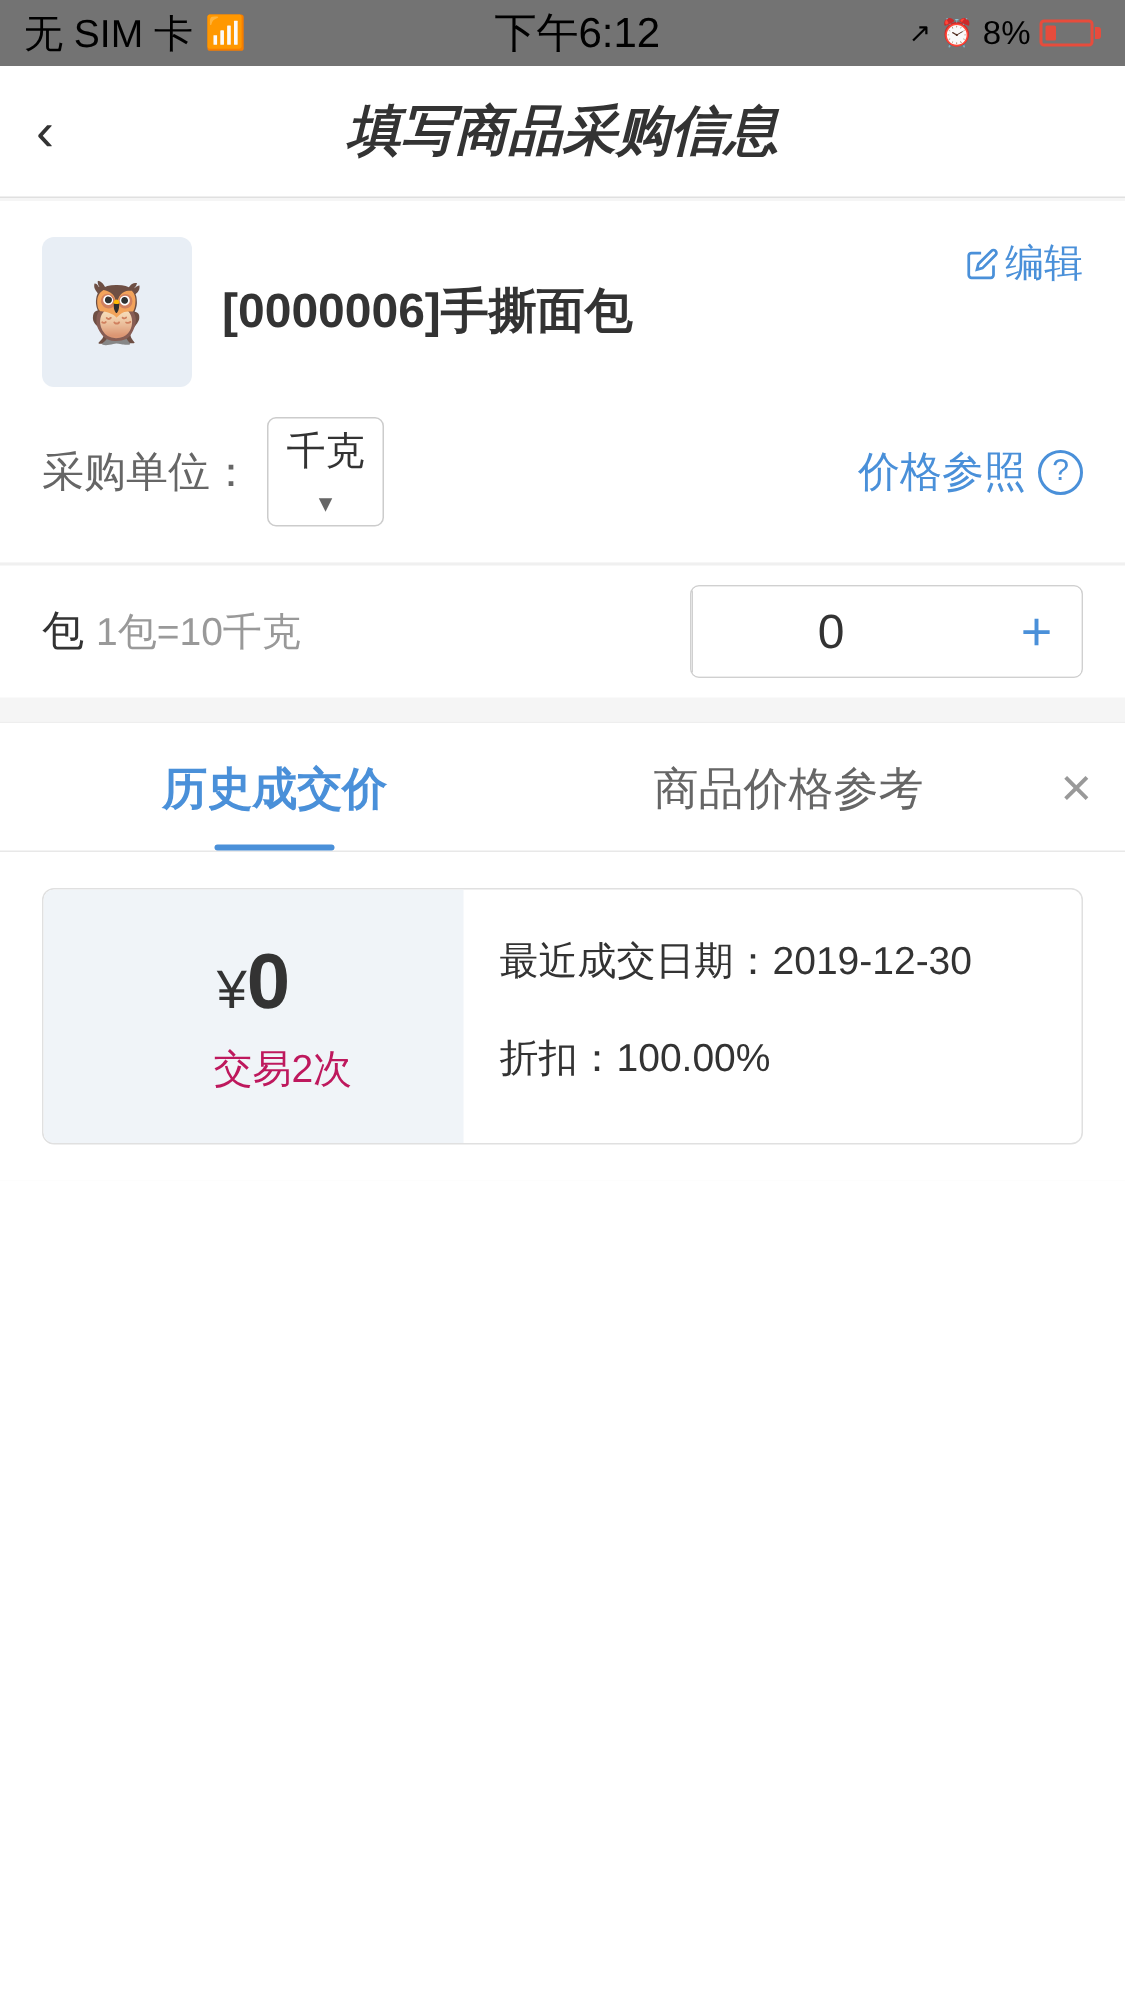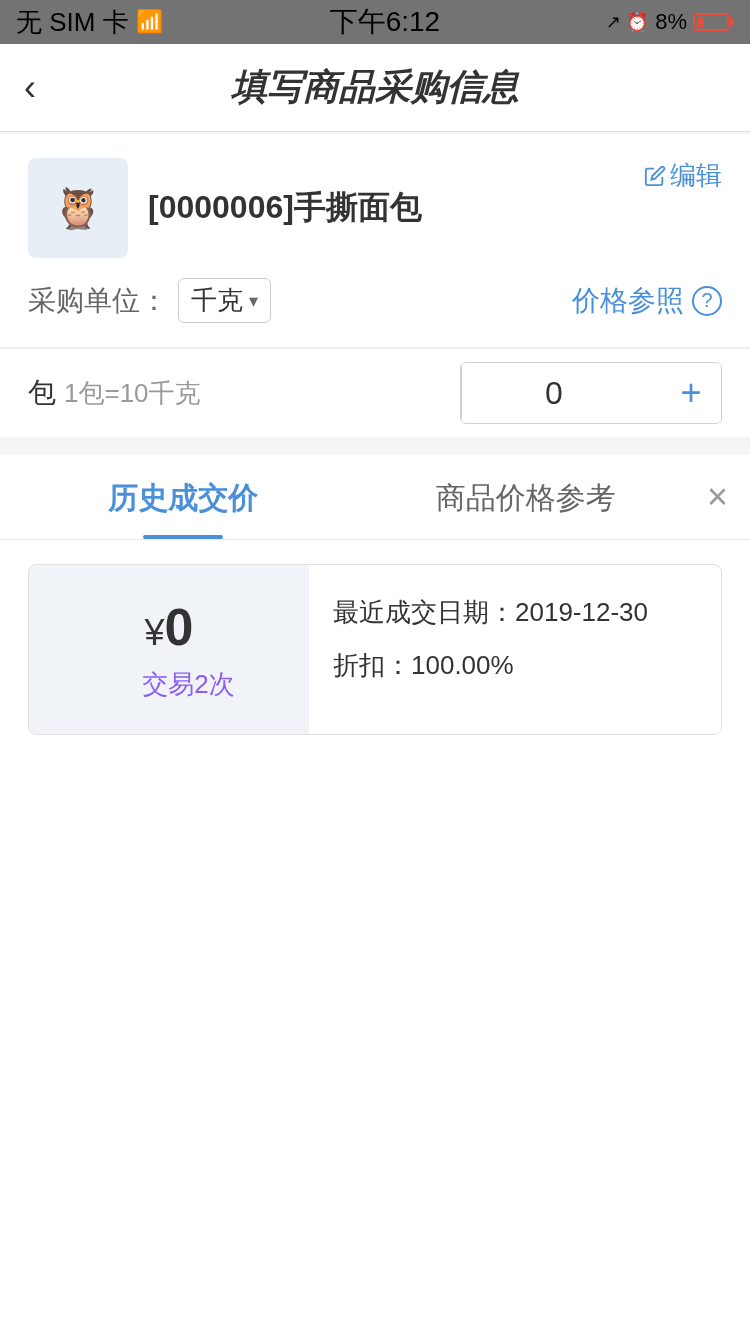--- a/index.html
+++ b/index.html
@@ -159,20 +159,21 @@
     .unit-select {
       display: flex;
       align-items: center;
       border: 1px solid #ccc;
       border-radius: 6px;
       padding: 4px 12px;
       font-size: 26px;
       color: #333;
       cursor: pointer;
       gap: 6px;
+      flex-direction: column;
     }
     .chevron-down {
       font-size: 18px;
       color: #666;
     }
     .price-ref {
       display: flex;
       align-items: center;
       gap: 8px;
       font-size: 28px;
@@ -317,30 +318,30 @@
       font-size: 52px;
       font-weight: 700;
       color: #333;
     }
     .price-yen {
       font-size: 36px;
       font-weight: 400;
     }
     .price-transaction-count {
       font-size: 26px;
-      color: #8b5cf6;
+      color: #be185d;
       margin-top: 10px;
       margin-left: 39px;
     }
     .price-card-right {
       flex: 1;
       padding: 28px 24px;
       display: flex;
       flex-direction: column;
-      gap: 14px;
+      gap: 26px;
     }
     .price-detail-row {
       font-size: 26px;
       color: #333;
       line-height: 1.5;
     }
 
     
     .bottom-area {
       flex: 1;

